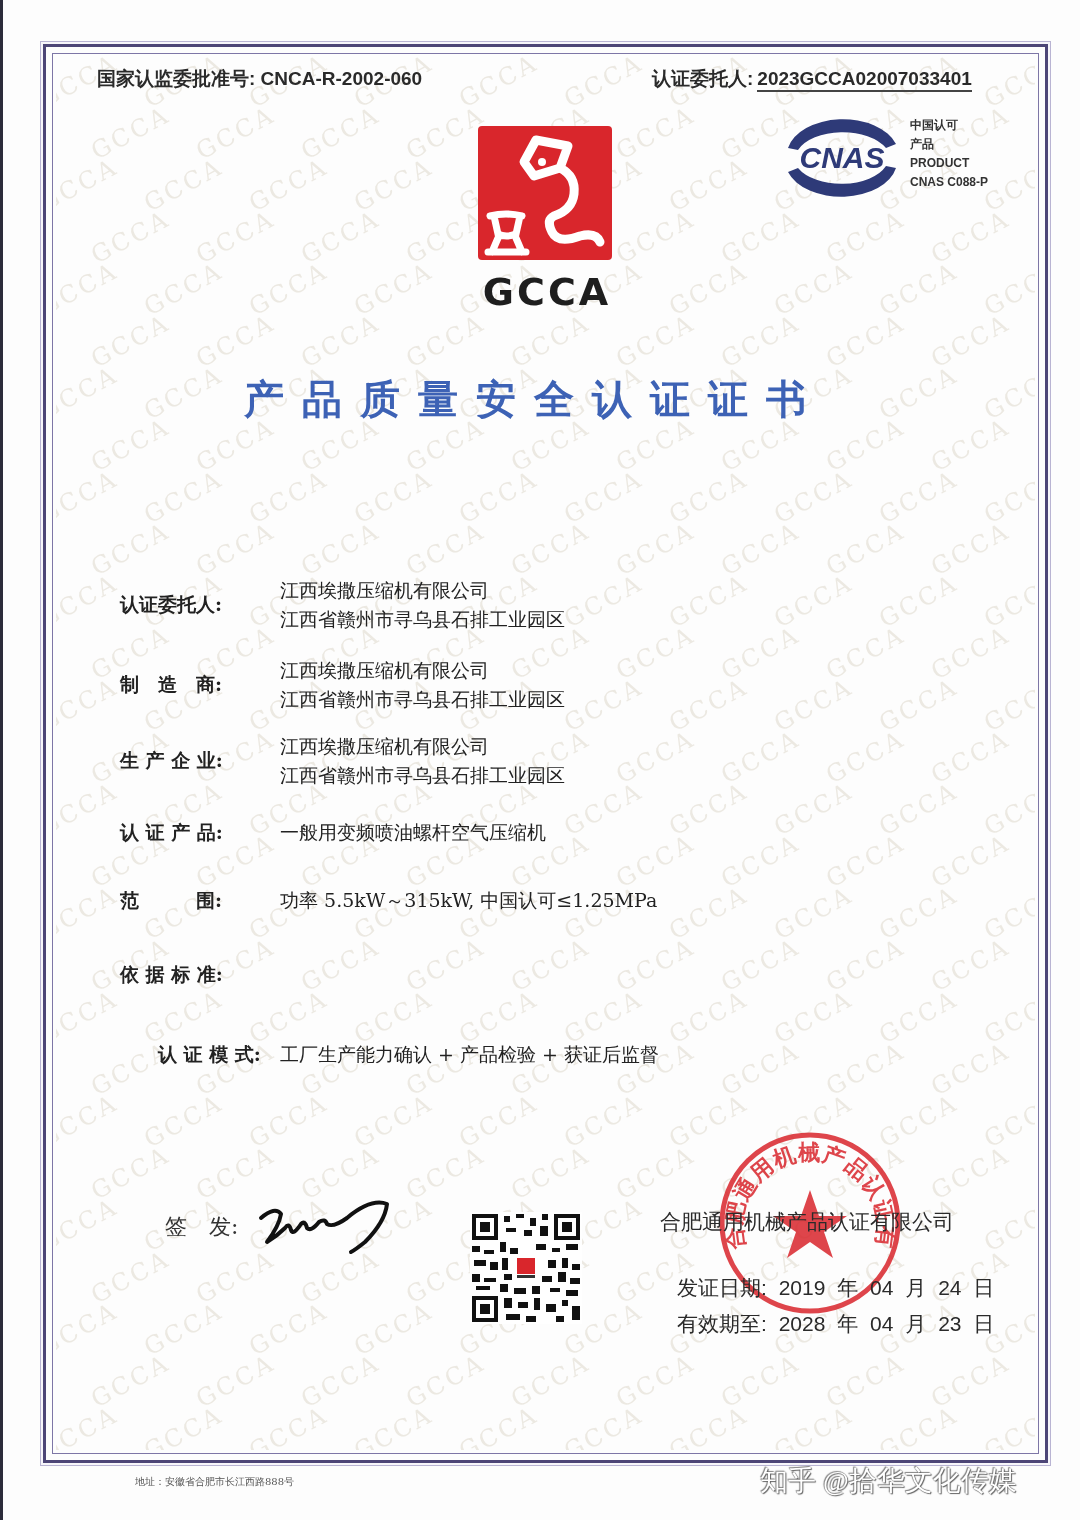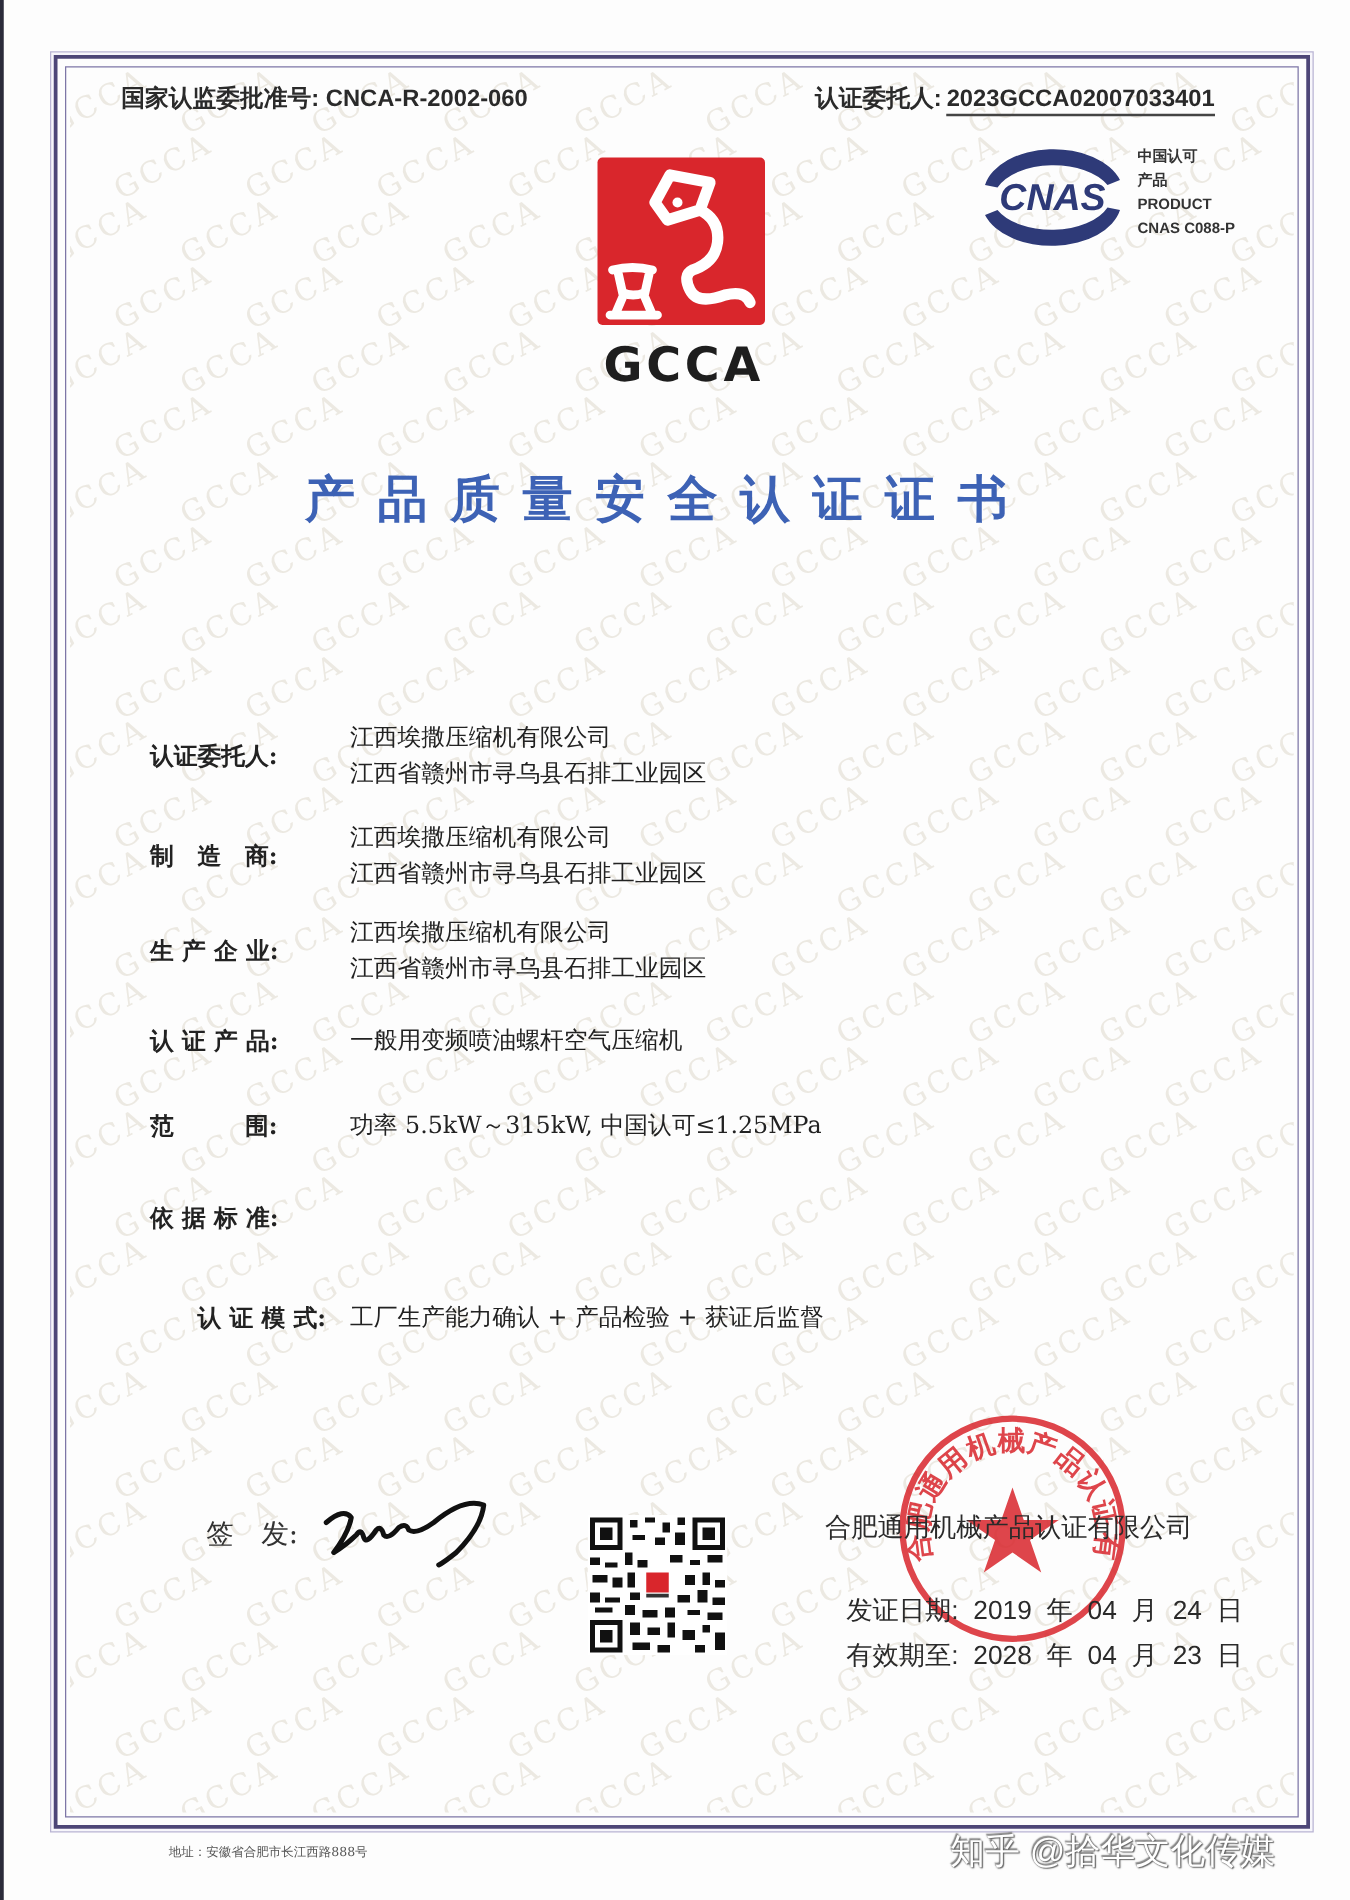--- a/index.html
+++ b/index.html
@@ -93,21 +93,21 @@
     position: absolute; left: 677px; font-size: 21px; color: #2a2a2a;
     font-family: "Liberation Sans", sans-serif; white-space: nowrap;
   }
   .date-row span { margin-right: 6px; }
   .address {
     position: absolute; left: 135px; top: 1475px; font-size: 10px; color: #555;
     font-family: "DejaVu Serif", serif;
   }
   .zhihu {
     position: absolute; left: 760px; top: 1462px; font-size: 28px; color: #fff;
-    font-family: Liberation Sans, sans-serif;
+    font-family: Liberation Serif, serif;
     text-shadow: 0 0 1px #555, 1px 1px 1px #666, -1px -1px 1px #888;
     white-space: nowrap;
   }
 </style>
 </head>
 <body>
 
 <div class="left-edge"></div>
 
 <div class="frame">

